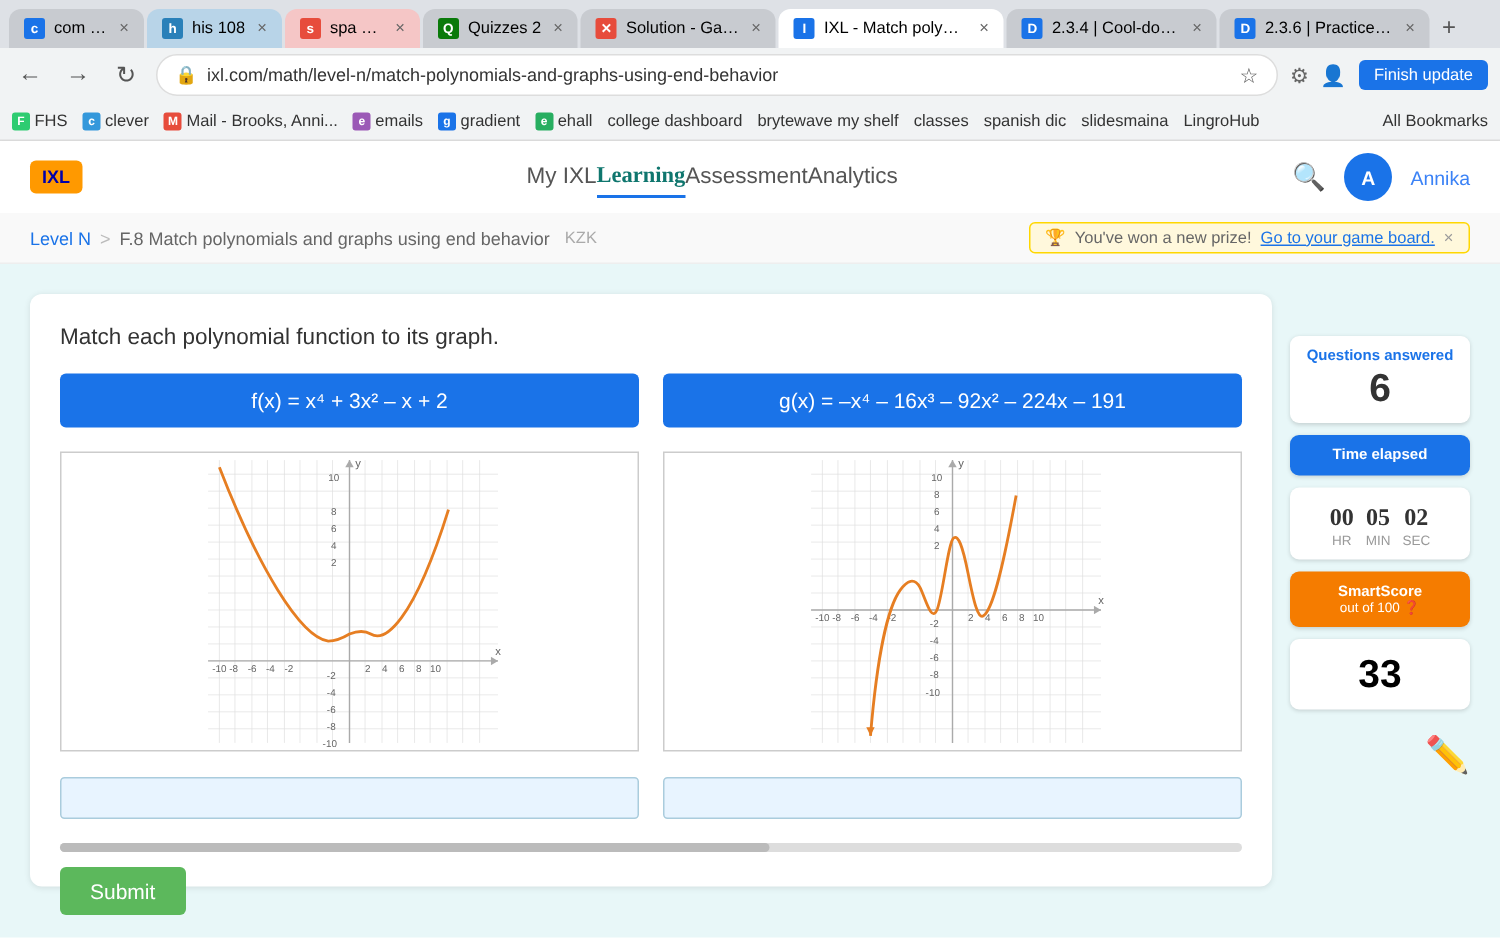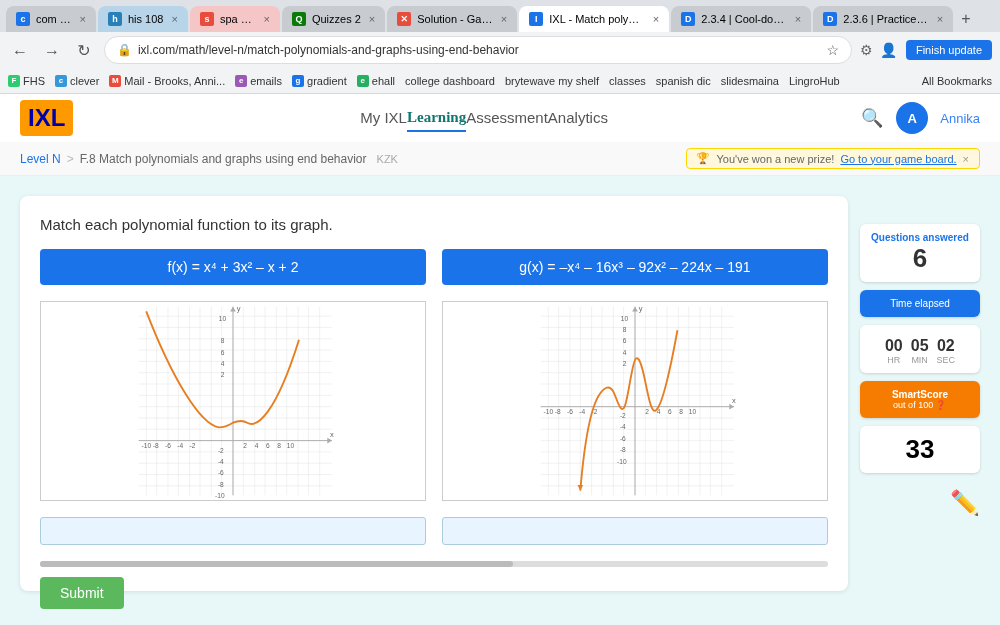--- a/index.html
+++ b/index.html
@@ -23,21 +23,21 @@
     .nav-icons { display: flex; gap: 8px; align-items: center; }
     .nav-icon-btn { background: none; border: none; cursor: pointer; font-size: 14px; color: #666; }
     .finish-update { background: #1a73e8; color: white; border: none; border-radius: 4px; padding: 4px 10px; font-size: 11px; cursor: pointer; }
 
     .bookmarks-bar { background: #f1f3f4; padding: 3px 8px; display: flex; align-items: center; gap: 10px; height: 26px; border-bottom: 1px solid #ddd; overflow: hidden; }
     .bookmark { font-size: 11px; color: #333; display: flex; align-items: center; gap: 3px; cursor: pointer; white-space: nowrap; }
     .bookmark-icon { width: 12px; height: 12px; border-radius: 2px; display: inline-flex; align-items: center; justify-content: center; font-size: 8px; color: #fff; font-weight: bold; }
 
     
     .ixl-header { background: #fff; display: flex; align-items: center; padding: 0 20px; height: 48px; box-shadow: 0 1px 3px rgba(0,0,0,0.1); }
-    .ixl-logo { background: #f90; border-radius: 4px; padding: 4px 8px; color: #fff; font-weight: bold; font-size: 24px; margin-right: 33px; text-align: right; }
+    .ixl-logo { background: #f90; border-radius: 4px; padding: 4px 8px; color: #fff; font-weight: bold; font-size: 12px; margin-right: 33px; text-align: right; }
     .ixl-logo span { color: #00a; font-weight: bold; }
     .ixl-nav { display: flex; flex: 1; justify-content: center; }
     .ixl-nav-item { font-size: 15px; color: #555; cursor: pointer; padding: 4px 0; }
     .ixl-nav-item.active { color: #0f766e; font-weight: bold; border-bottom: 2px solid #1a73e8; font-family: Liberation Serif, serif; }
     .ixl-header-right { display: flex; align-items: center; gap: 12px; }
     .search-icon-btn { background: none; border: none; font-size: 18px; cursor: pointer; color: #555; }
     .user-avatar { background: #1a73e8; border-radius: 50%; width: 32px; height: 32px; display: flex; align-items: center; justify-content: center; color: #fff; font-size: 13px; font-weight: bold; cursor: pointer; }
 
     .breadcrumb-bar { background: #f9f9f9; padding: 6px 20px; display: flex; align-items: center; gap: 6px; font-size: 12px; color: #666; border-bottom: 1px solid #eee; }
     .breadcrumb-separator { color: #bbb; }
@@ -64,21 +64,21 @@
 
     .sidebar { width: 120px; margin-left: 12px; display: flex; flex-direction: column; gap: 8px; margin-top: 28px; }
     .video-icon { width: 18px; height: 18px; border-radius: 50%; border: 2px solid #555; display: flex; align-items: center; justify-content: center; font-size: 10px; cursor: pointer; }
     .stat-box { background: #fff; border-radius: 6px; box-shadow: 0 1px 3px rgba(0,0,0,0.15); padding: 8px; text-align: center; }
     .stat-box.blue { background: #1a73e8; color: #fff; }
     .stat-box.orange { background: #f57c00; color: #fff; }
     .stat-label { font-size: 10px; font-weight: bold; }
     .stat-value { font-size: 26px; font-weight: bold; color: #333; }
     .time-row { display: flex; justify-content: center; gap: 8px; margin-top: 4px; }
     .time-unit { text-align: center; }
-    .time-val { font-size: 16px; font-weight: bold; color: #333; }
+    .time-val { font-size: 16px; font-weight: bold; color: #333; font-family: Liberation Serif, serif; }
     .time-lbl { font-size: 9px; color: #999; }
     .smart-score-label { font-size: 10px; font-weight: bold; }
     .smart-score-value { font-size: 26px; font-weight: bold; }
     .pencil-icon { font-size: 24px; color: #4db8ff; text-align: right; margin-top: 8px; cursor: pointer; }
 
     
     .tab-green { background: #0a7a0a; }
     .tab-blue { background: #1a73e8; }
   </style>
 </head>
@@ -415,21 +415,21 @@
   </div>
 
   <div class="sidebar">
 
     <div class="stat-box">
       <div class="stat-label" style="color:#1a73e8;font-size:10px;font-weight:bold;">Questions answered</div>
       <div class="stat-value">6</div>
     </div>
 
     <div class="stat-box blue">
-      <div class="stat-label" style="color:#fff;font-size:10px;font-weight:normal;">Time elapsed</div>
+      <div class="stat-label" style="color:#fff;font-size:10px;font-weight:bold;">Time elapsed</div>
     </div>
     <div class="stat-box">
       <div class="time-row">
         <div class="time-unit">
           <div class="time-val">00</div>
           <div class="time-lbl">HR</div>
         </div>
         <div class="time-unit">
           <div class="time-val">05</div>
           <div class="time-lbl">MIN</div>

